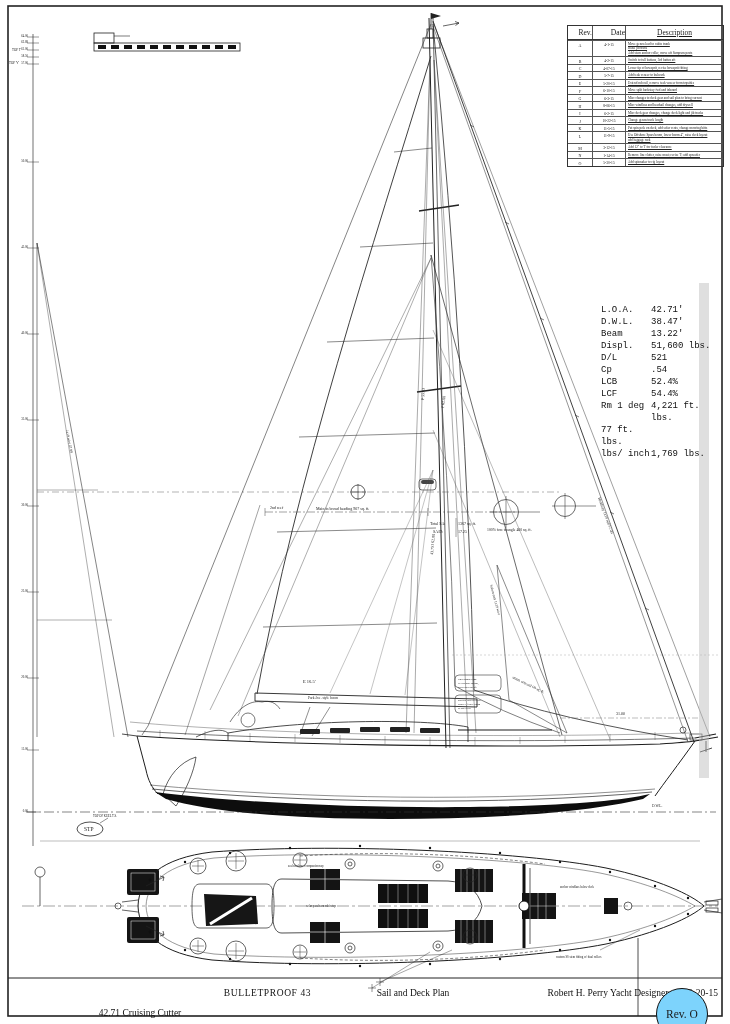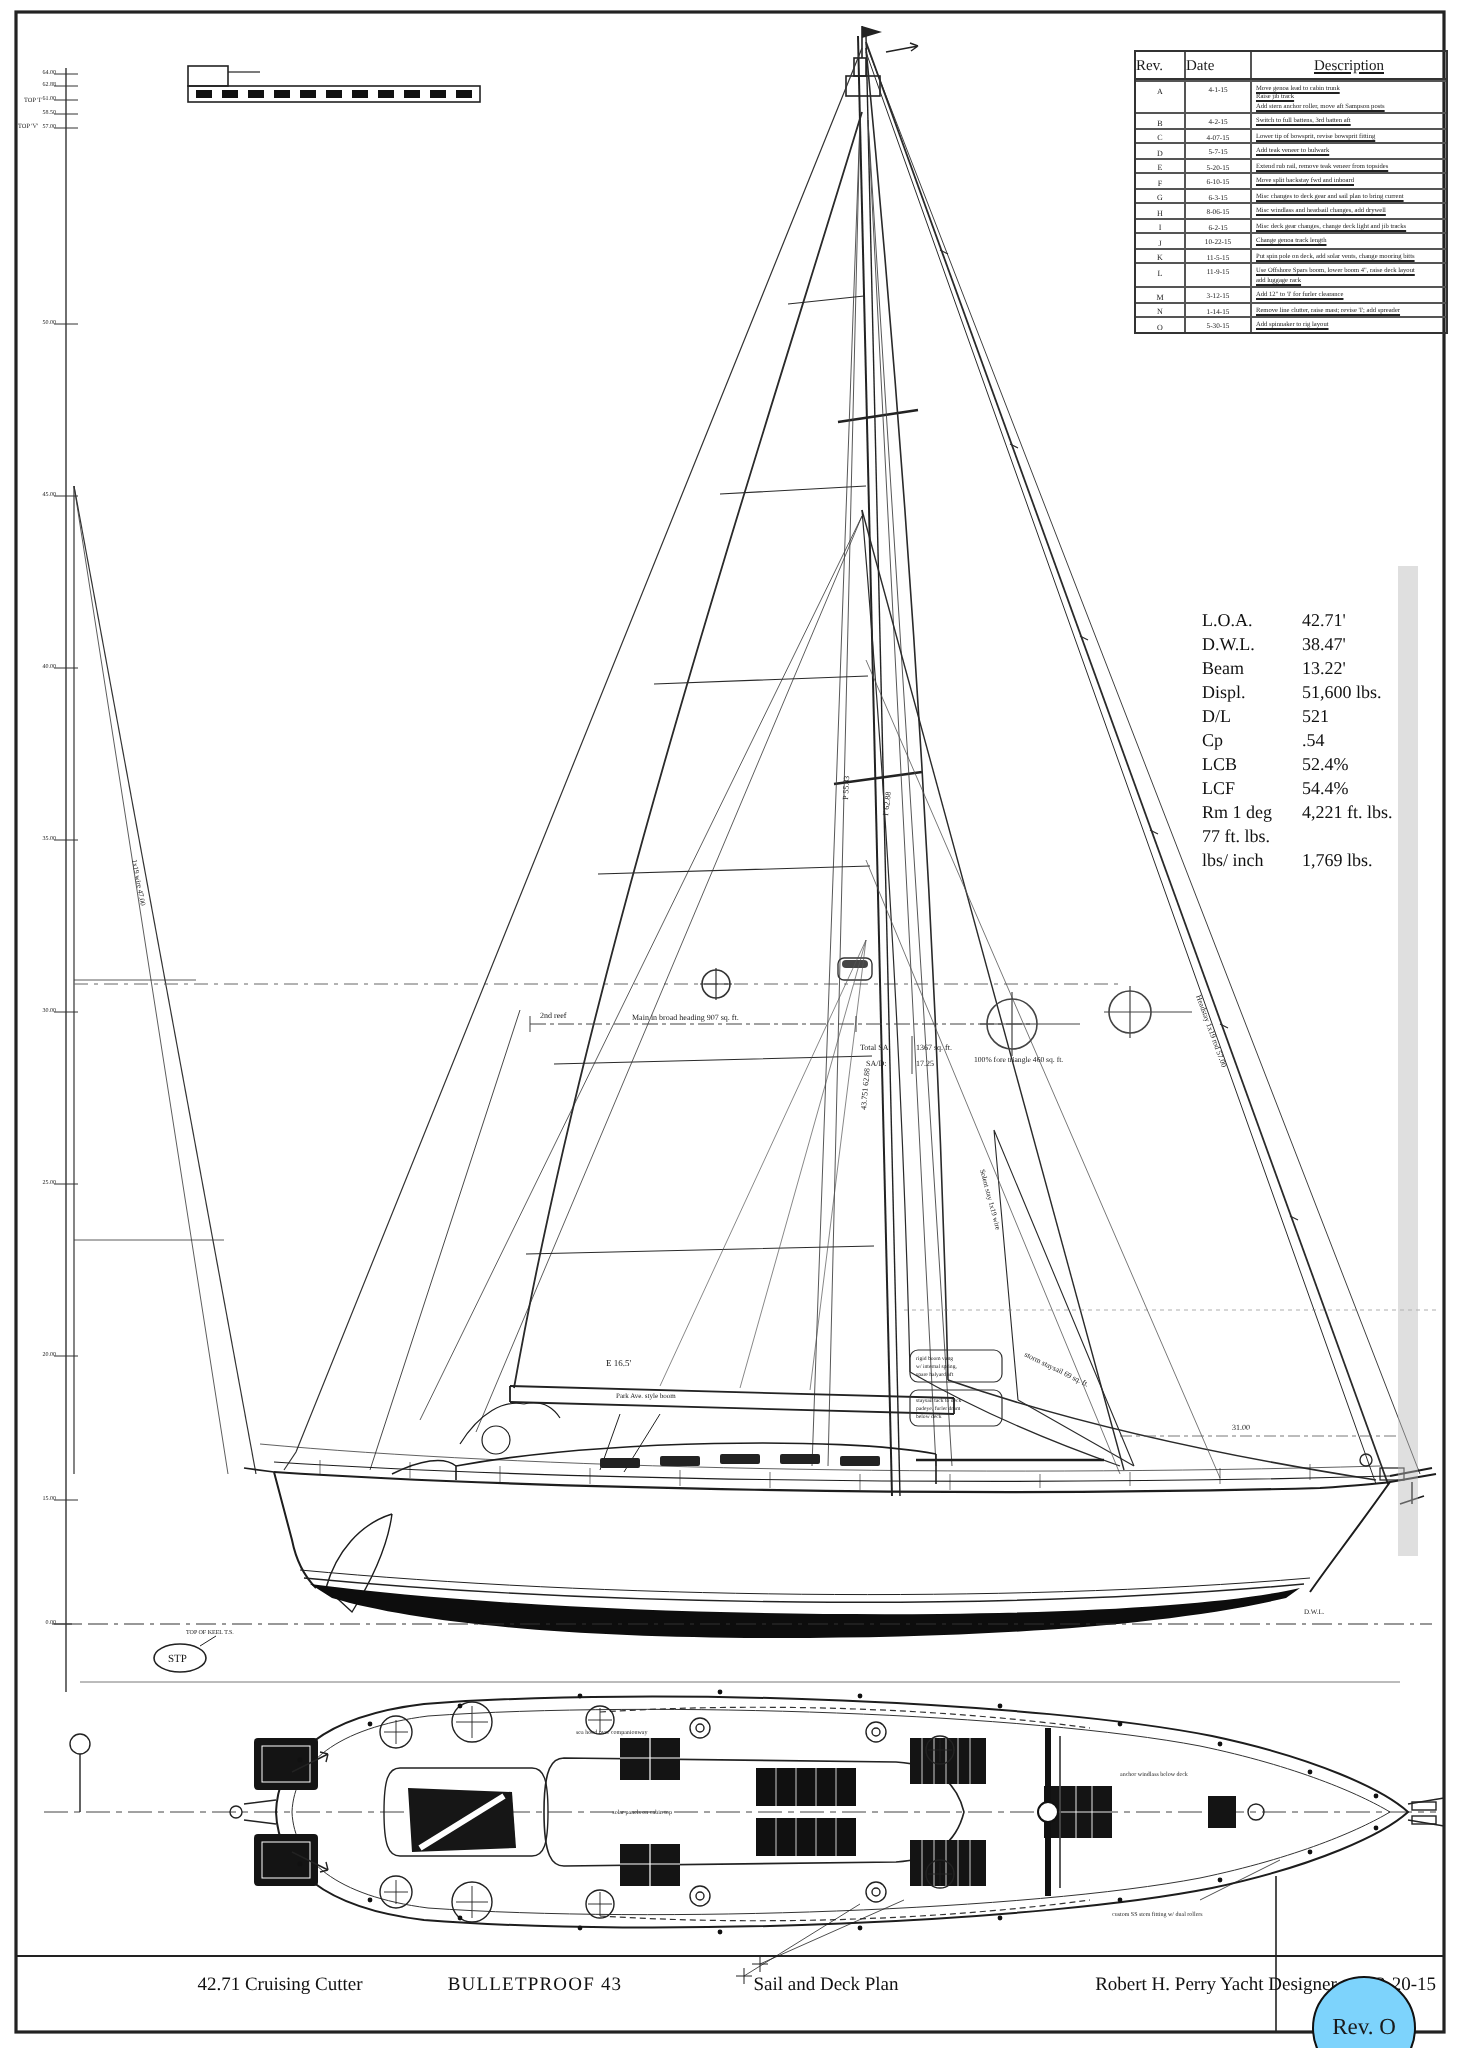--- a/index.html
+++ b/index.html
@@ -2,37 +2,37 @@
 <html><head>
 <meta charset="utf-8">
 <style>
   html,body{margin:0;padding:0;background:#fff;}
   .sheet{position:relative;width:730px;height:1024px;background:#fff;overflow:hidden;
          font-family:"Liberation Serif", serif;color:#1a1a1a;}
   svg{position:absolute;left:0;top:0;pointer-events:none;}
   
   .revtable{position:absolute;left:567px;top:25px;width:155px;border:1px solid #333;background:transparent;}
   .rhead{display:flex;border-bottom:1px solid #333;}
-  .rhead>div{font-size:7.5px;text-align:left;padding:2px 0;}
+  .rhead>div{font-size:7.5px;text-align:right;padding:2px 0;}
   .rrow{display:flex;border-top:0.6px solid #555;}
   .rrow:first-of-type{border-top:none;}
   .c1{width:24px;border-right:0.6px solid #555;text-align:center;}
   .c2{width:32px;border-right:0.6px solid #555;text-align:center;}
   .c3{flex:1;text-align:left;padding:1px 2px;text-decoration:underline;}
   .rrow .c1{font-size:4px;padding-top:1.5px;}
   .rrow .c2{font-size:3.6px;padding-top:2px;}
   .rrow .c3{font-size:3.3px;line-height:1.35;white-space:pre-line;color:#222;}
   
-  .specs{position:absolute;left:601px;top:304px;width:125px;}
+  .specs{position:absolute;left:601px;top:304px;width:125px;font-family:Liberation Mono, monospace;}
   .srow{display:flex;font-size:9px;line-height:12px;color:#111;}
   .slabel{width:50px;}
   .sval{flex:1;}
   
   .tt{position:absolute;top:988px;font-size:9.5px;color:#111;text-align:center;}
-  #t-type{left:60px;width:160px;}
+  #t-type{left:60px;width:160px;margin-top:20px;}
   #t-name{left:190px;width:155px;letter-spacing:0.6px;}
   #t-draw{left:348px;width:130px;}
   #t-designer{left:528px;width:160px;}
   #t-date{left:686px;width:34px;}
   .revbadge{position:absolute;left:656px;top:988px;width:50px;height:50px;border:1.2px solid #111;
             border-radius:50%;background:#7dd3fc;font-size:11.5px;text-align:center;line-height:50px;}
   
   .tick-num{position:absolute;left:10px;width:18px;text-align:right;font-size:3px;color:#222;}
   #scale-ticks{position:absolute;left:0;top:0;width:730px;height:1024px;pointer-events:none;}
 </style>

